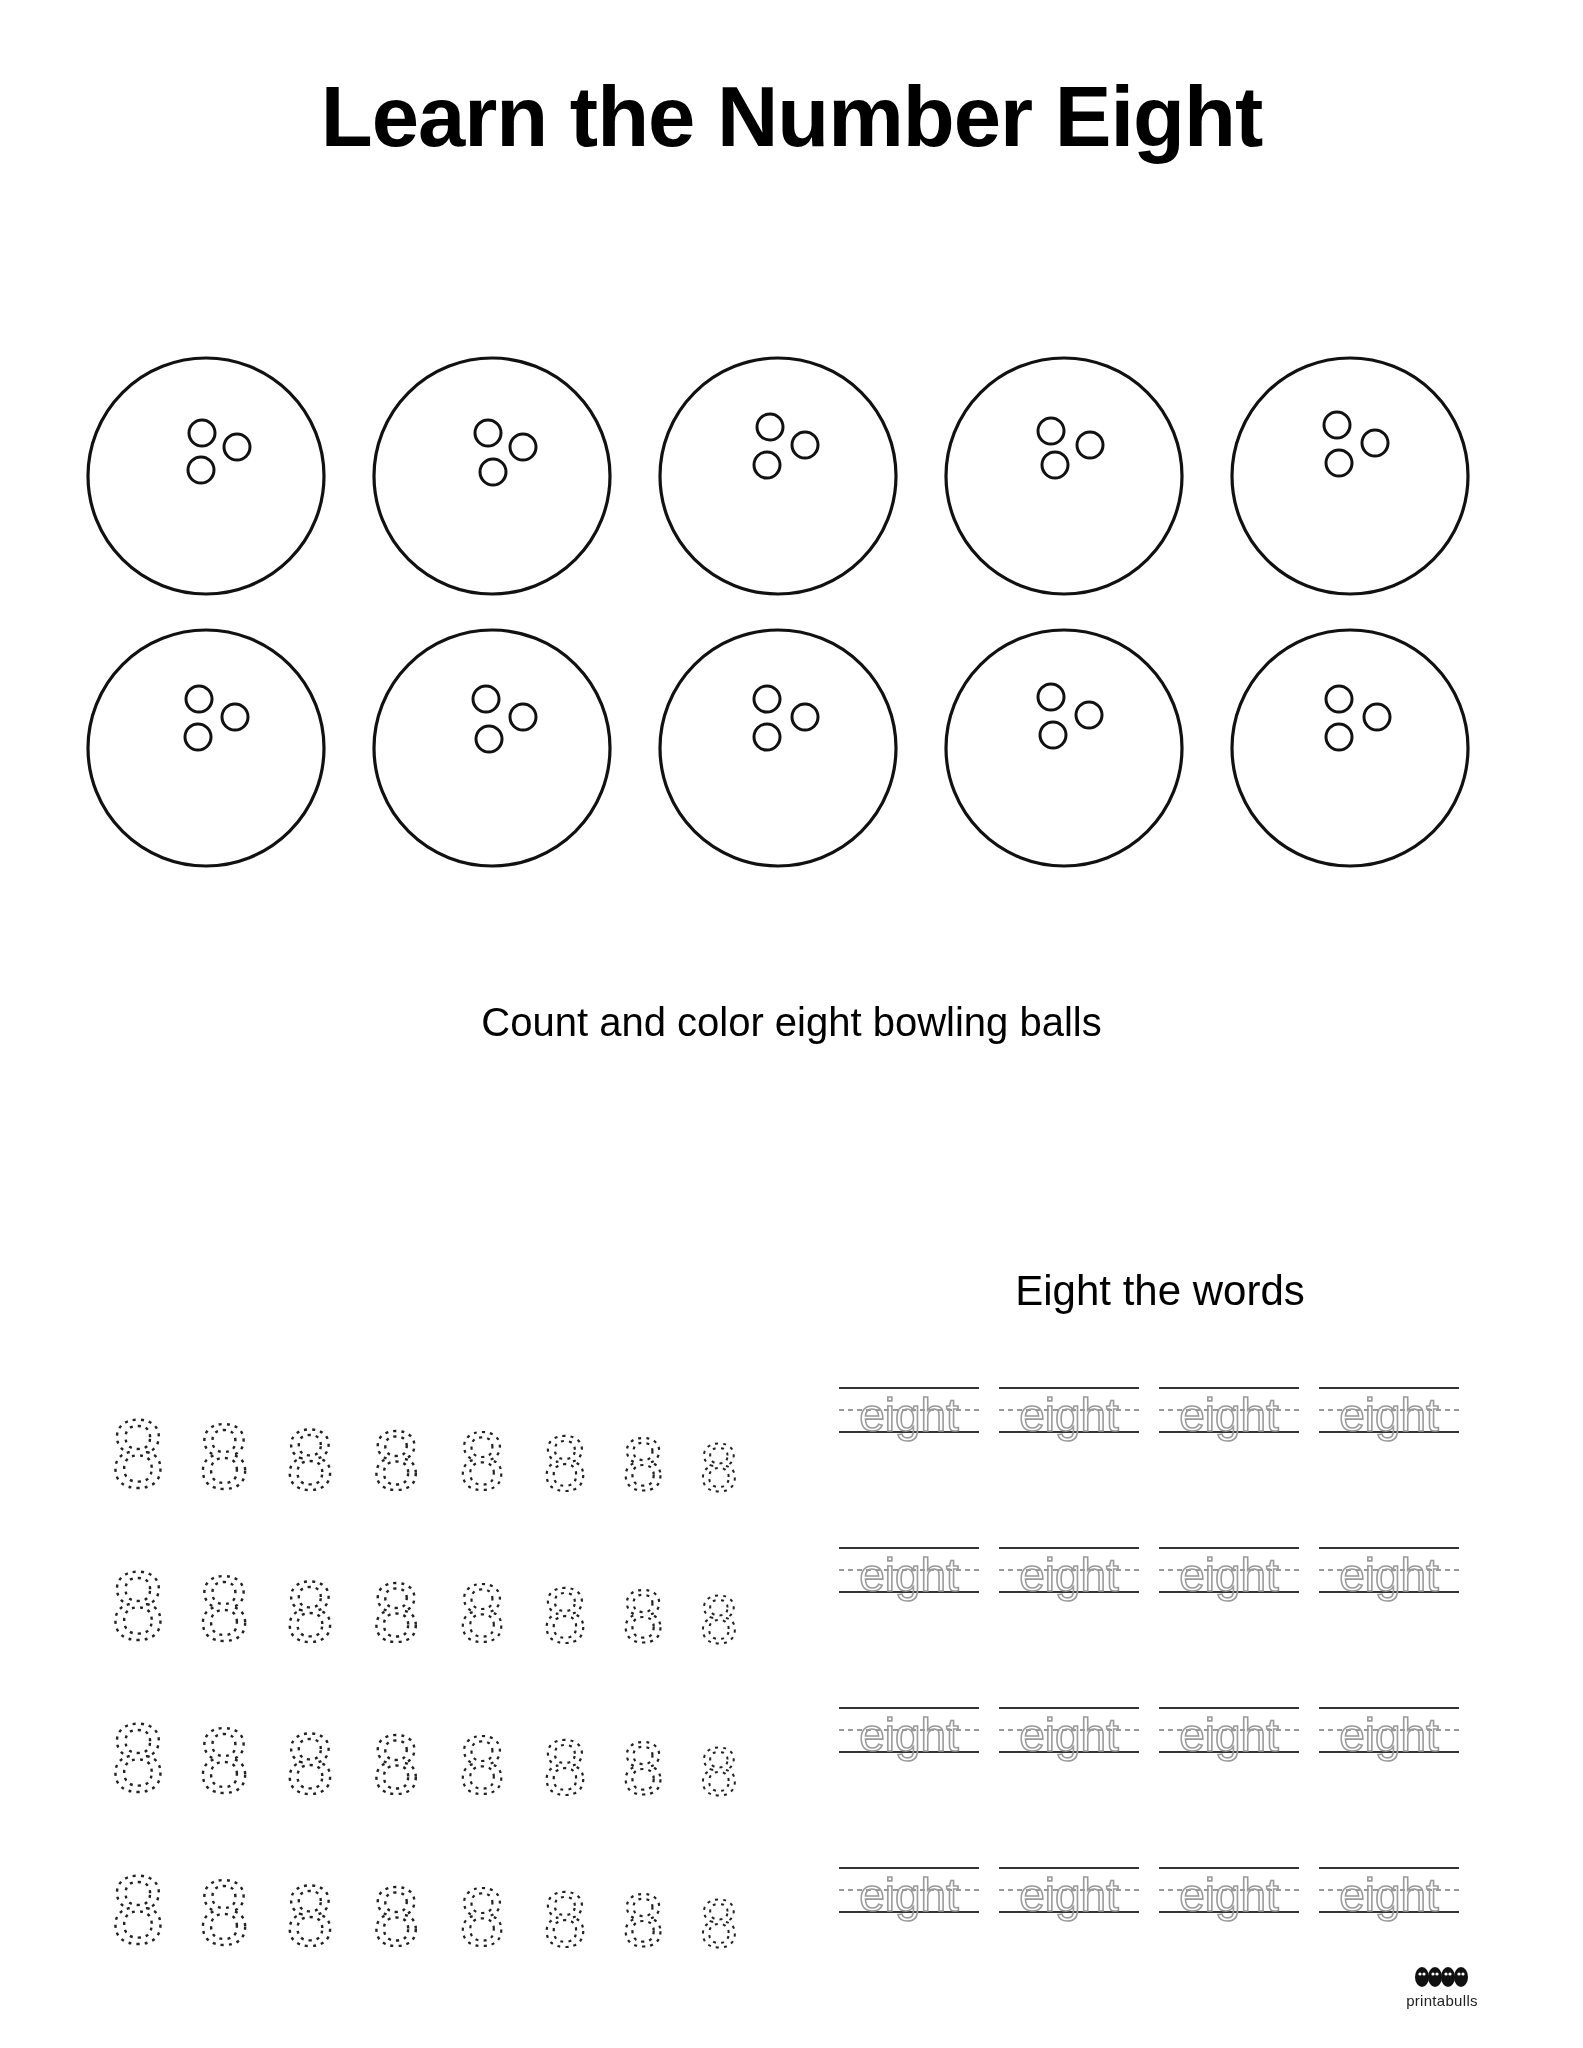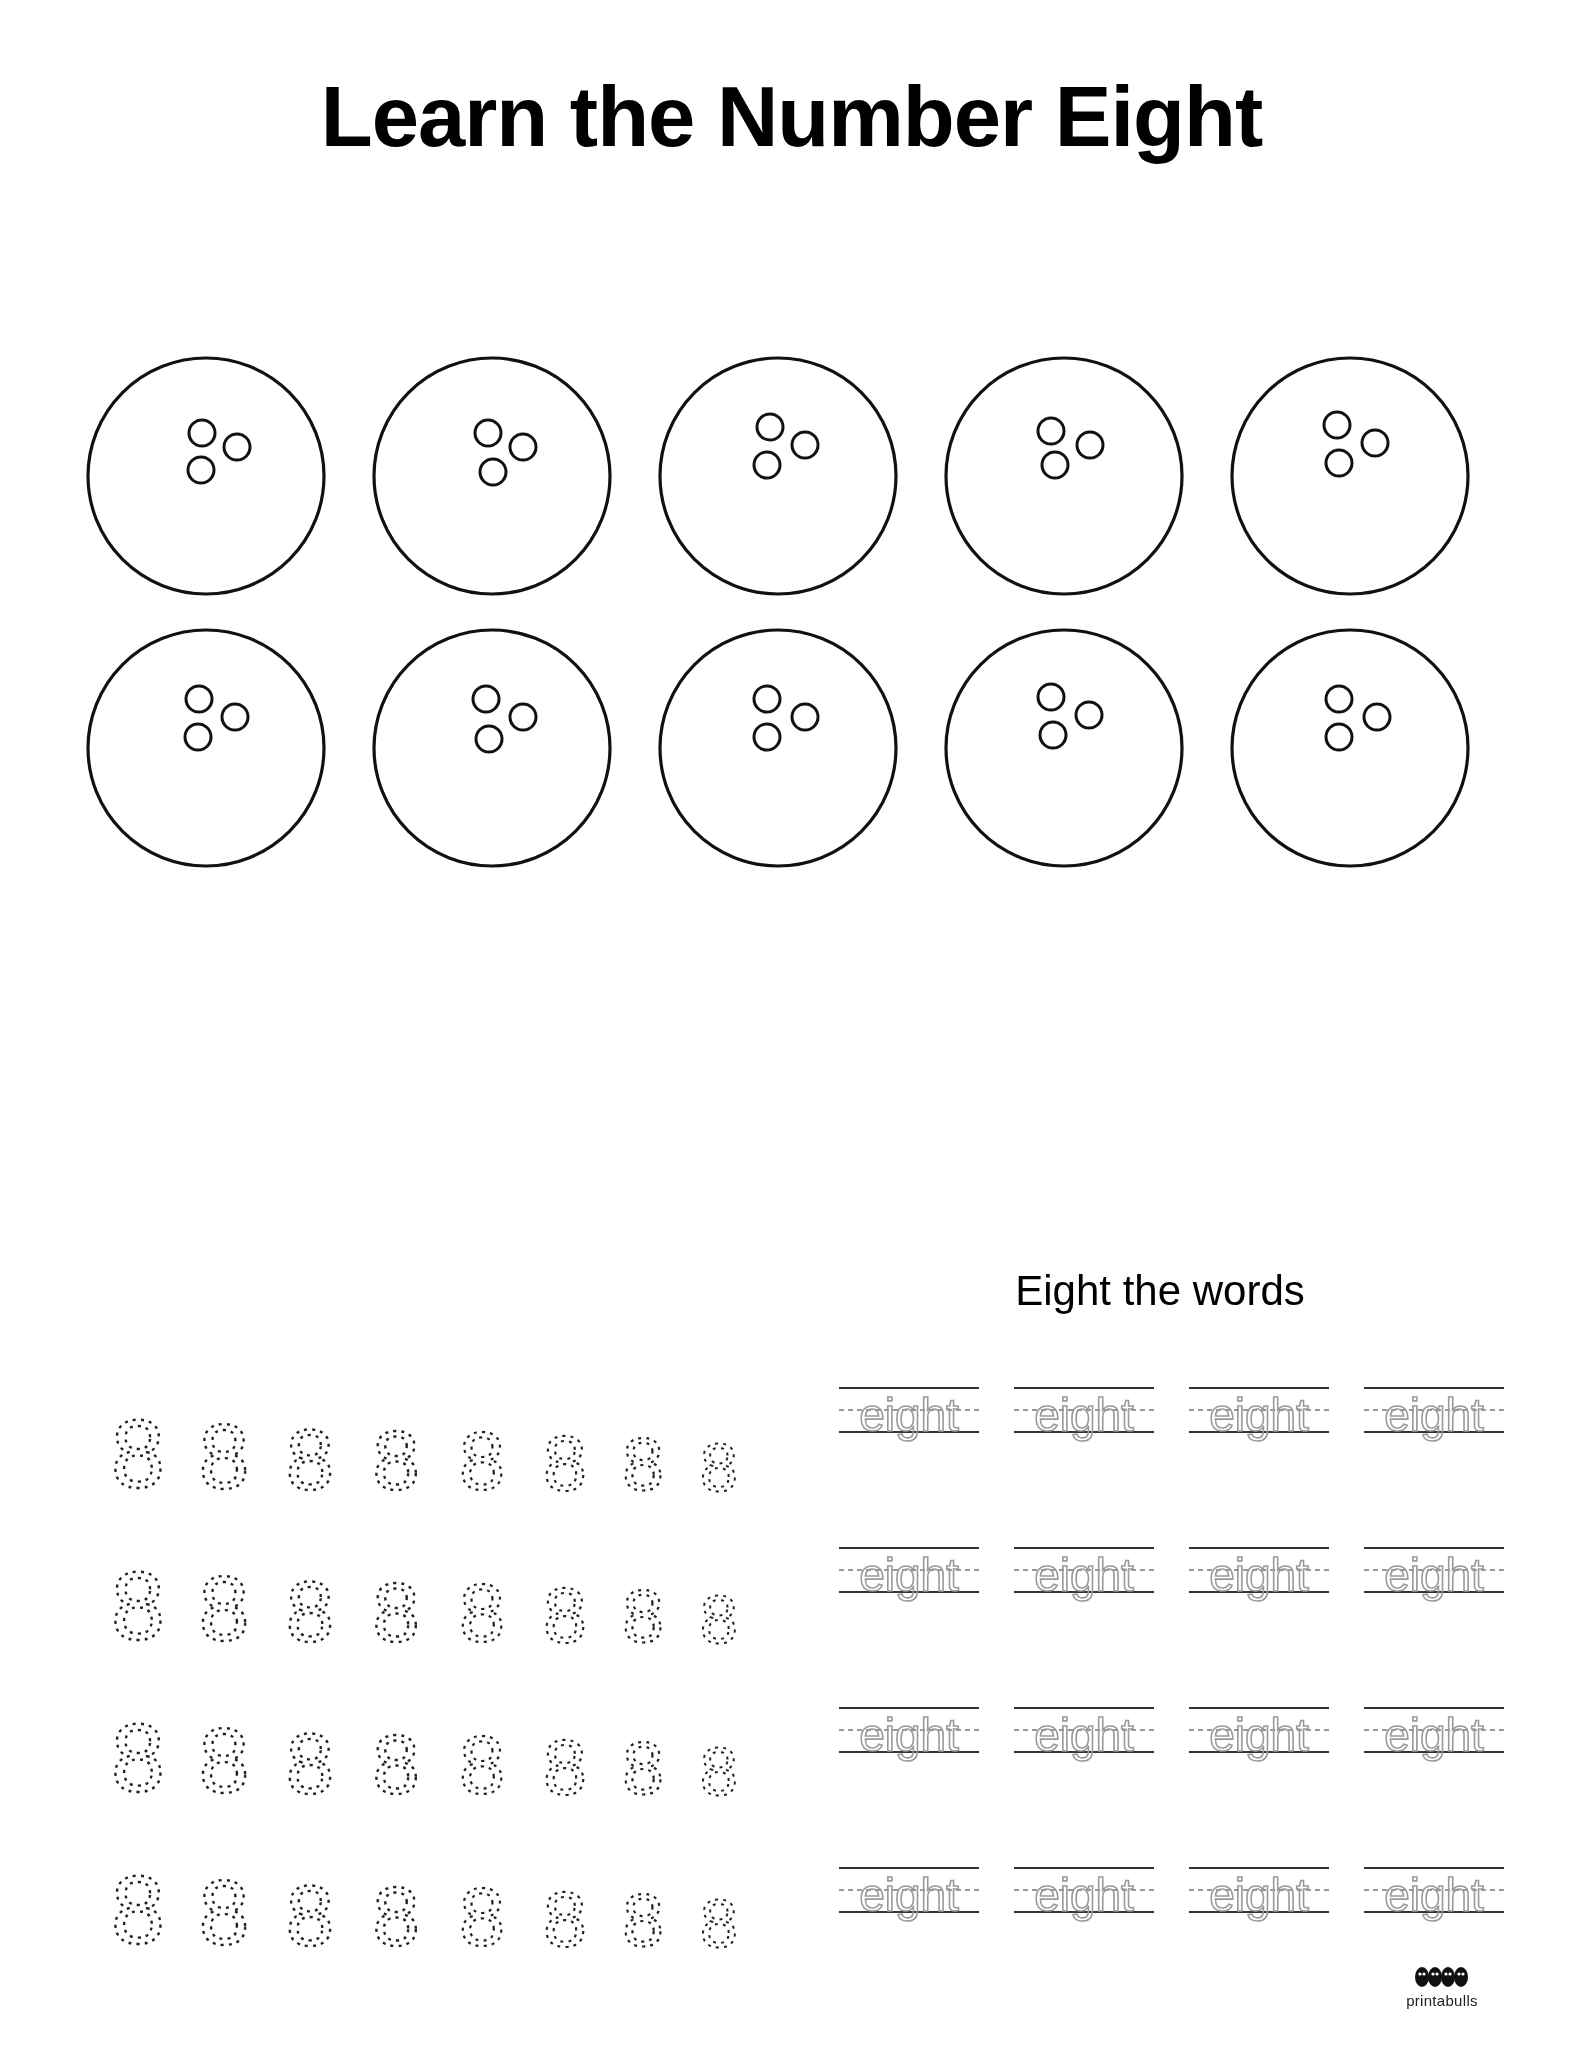--- a/index.html
+++ b/index.html
@@ -111,21 +111,21 @@
 
   
   .words-grid {
     position: absolute;
     top: 1380px;
     left: 835px;
     width: 640px;
   }
   .word-row {
     display: flex;
-    gap: 27px;
+    gap: 12px;
     margin-bottom: 98px;
   }
   .word-cell {
     position: relative;
     width: 148px;
     height: 62px;
   }
 
   
   .footer-logo {
@@ -236,20 +236,21 @@
           <circle cx="121" cy="121" r="118" fill="#fff" stroke="#111" stroke-width="3.2"></circle>
           <circle cx="110" cy="72" r="13" fill="#fff" stroke="#111" stroke-width="3"></circle>
           <circle cx="148" cy="90" r="13" fill="#fff" stroke="#111" stroke-width="3"></circle>
           <circle cx="110" cy="110" r="13" fill="#fff" stroke="#111" stroke-width="3"></circle>
         </svg>
       </div>
     </div>
 
   </div>
 
+  <div class="caption">Count and color eight bowling balls</div>
 
   <div class="section-heading" id="heading-words">Eight the words</div>
 
   <div class="numbers-grid">
 
     <div class="num-row">
       <div class="num-cell" style="width:86px;">
         <svg width="62" height="92" viewBox="0 0 62 92">
             <text x="31" y="84" text-anchor="middle" font-family="Liberation Sans, sans-serif" font-size="96" fill="none" stroke="#222" stroke-width="2.4" stroke-dasharray="3 5">8</text>
           </svg>

